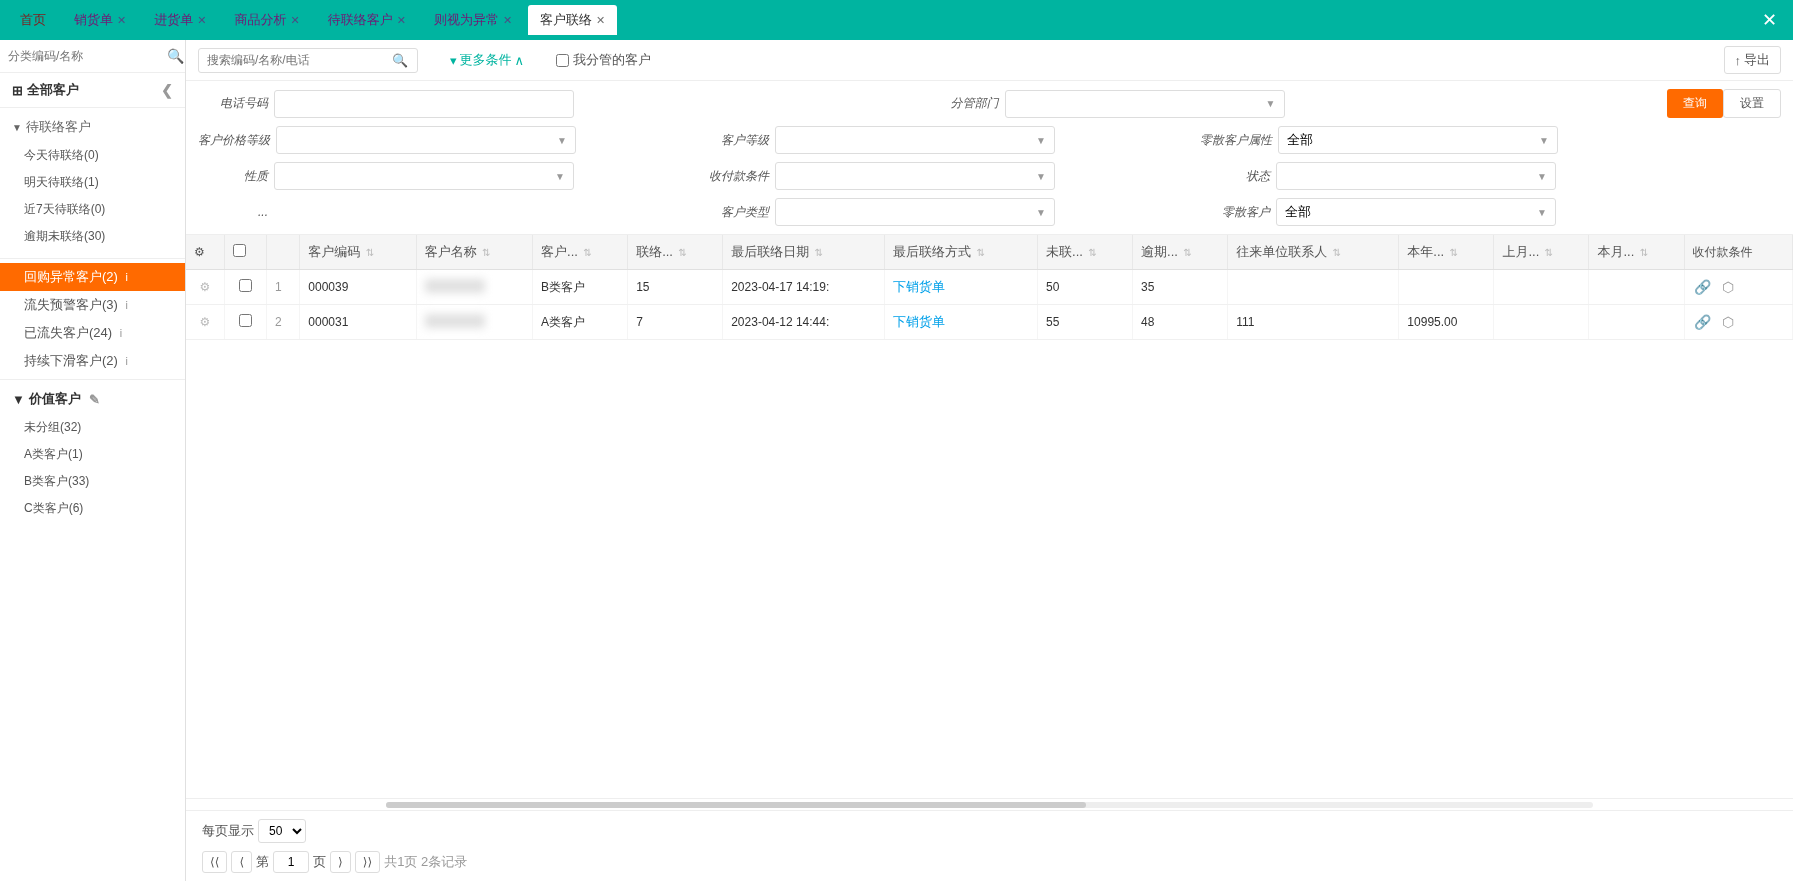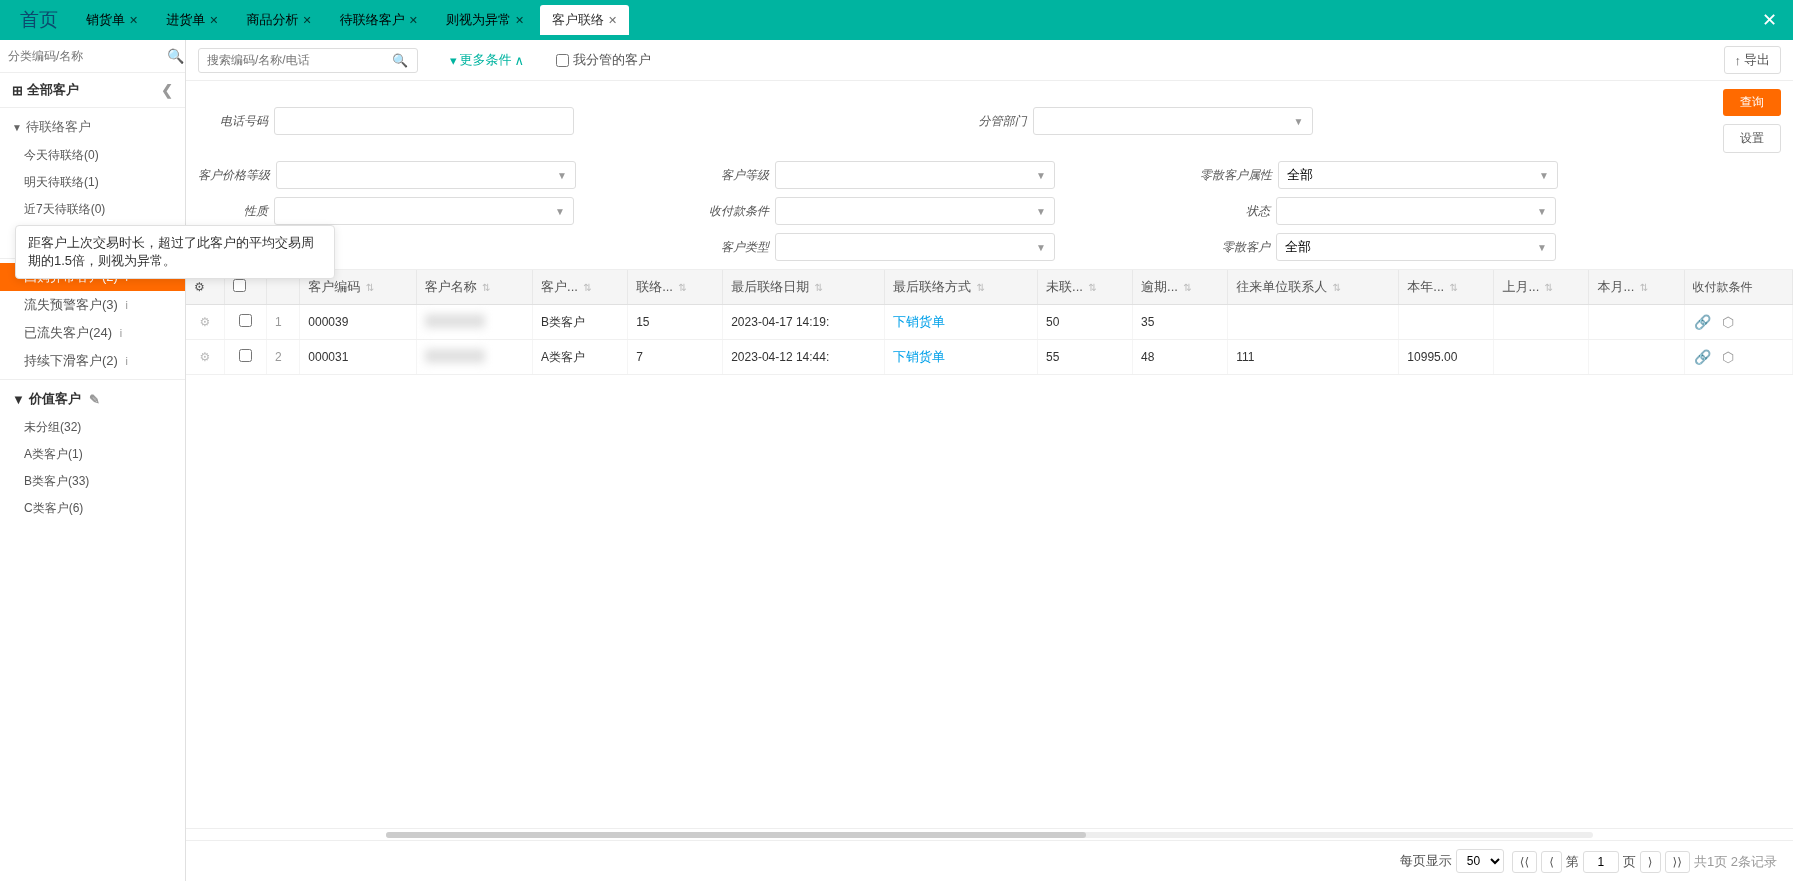--- a/index.html
+++ b/index.html
@@ -3,26 +3,26 @@
   <meta charset="utf-8">
   <style>
     * { box-sizing: border-box; margin: 0; padding: 0; font-family: "Microsoft YaHei", "PingFang SC", sans-serif; font-size: 13px; }
     body { background: #f5f5f5; overflow: hidden; width: 1793px; height: 881px; }
 
     
     .top-nav {
       display: flex; align-items: center; background: #00b4a0; height: 40px; padding: 0 8px; gap: 4px;
     }
     .nav-tab {
-      color: #000000; padding: 6px 12px; cursor: pointer; white-space: nowrap; border-radius: 3px 3px 0 0;
+      color: #701a75; padding: 6px 12px; cursor: pointer; white-space: nowrap; border-radius: 3px 3px 0 0;
       display: flex; align-items: center; gap: 4px; font-size: 13px;
     }
     .nav-tab.active { background: #fff; color: #333; }
     .nav-tab .close-x { font-size: 11px; opacity: 0.7; }
-    .nav-home { color: #0c4a6e; padding: 6px 12px; font-size: 19px; cursor: pointer; }
+    .nav-home { color: #7f1d1d; padding: 6px 12px; font-size: 13px; cursor: pointer; }
     .top-nav-right { margin-left: auto; color: #fff; font-size: 18px; cursor: pointer; padding: 4px 8px; }
 
     
     .main-layout { display: flex; height: calc(881px - 40px); }
 
     
     .sidebar {
       width: 186px; background: #fff; border-right: 1px solid #e0e0e0;
       display: flex; flex-direction: column; flex-shrink: 0; overflow-y: auto;
     }
@@ -101,21 +101,21 @@
       border: 1px solid #ddd; border-radius: 3px; padding: 4px 8px; font-size: 12px;
       outline: none; flex: 1; height: 28px;
     }
     .filter-select {
       border: 1px solid #ddd; border-radius: 3px; padding: 4px 8px; font-size: 12px;
       outline: none; flex: 1; height: 28px; background: #fff; cursor: pointer;
       display: flex; align-items: center; justify-content: space-between;
     }
     .select-arrow { color: #999; font-size: 10px; }
 
-    .filter-buttons { display: flex; flex-direction: column; gap: 8px; margin-left: 8px; }
+    .filter-buttons { display: flex; flex-direction: row; gap: 0; margin-left: 8px; }
     .btn-query {
       background: #ff6a00; color: #fff; border: none; border-radius: 3px;
       padding: 5px 16px; cursor: pointer; font-size: 12px; white-space: nowrap;
     }
     .btn-setting {
       background: #fff; color: #555; border: 1px solid #ddd; border-radius: 3px;
       padding: 5px 16px; cursor: pointer; font-size: 12px; white-space: nowrap;
     }
 
     
@@ -142,21 +142,21 @@
     .scroll-bar-area {
       background: #fff; border-top: 1px solid #eee; height: 12px;
       display: flex; align-items: center; padding: 0 200px;
     }
     .scroll-track { flex: 1; height: 6px; background: #eee; border-radius: 3px; position: relative; }
     .scroll-thumb { width: 700px; height: 6px; background: #ccc; border-radius: 3px; position: absolute; left: 0; }
 
     
     .pagination {
       background: #fff; border-top: 1px solid #eee; padding: 8px 16px;
-      display: flex; align-items: flex-end; justify-content: flex-end; gap: 8px; font-size: 12px; color: #555;
+      display: flex; align-items: flex-start; justify-content: flex-end; gap: 8px; font-size: 12px; color: #555; flex-direction: column;
     }
     .page-size-wrap { display: flex; align-items: center; gap: 4px; }
     .page-size-select {
       border: 1px solid #ddd; border-radius: 3px; padding: 3px 6px; font-size: 12px; background: #fff; cursor: pointer;
     }
     .page-nav-btns { display: flex; align-items: center; gap: 4px; }
     .page-btn { border: 1px solid #ddd; background: #fff; border-radius: 3px; padding: 3px 7px; cursor: pointer; font-size: 12px; color: #555; }
     .page-btn:disabled { opacity: 0.4; }
     .page-num-input { border: 1px solid #ddd; border-radius: 3px; width: 36px; text-align: center; padding: 3px; font-size: 12px; }
     .total-info { color: #999; }
@@ -222,23 +222,20 @@
         <span>待联络客户</span>
       </div>
       <div class="sidebar-item">今天待联络(0)</div>
       <div class="sidebar-item">明天待联络(1)</div>
       <div class="sidebar-item">近7天待联络(0)</div>
       <div class="sidebar-item">逾期未联络(30)</div>
     </div>
 
     <div class="sidebar-divider"></div>
 
-    <div class="tooltip-box">
-      <span>距客户上次交易时长，超过了此客户的平均交易周期的1.5倍，则视为异常。</span>
-    </div>
 
     <div class="sidebar-item active">
       <span>回购异常客户(2)</span>
       <span style="color:#fff;margin-left:4px;font-size:11px;">ℹ</span>
     </div>
     <div class="sidebar-item">
       <span>流失预警客户(3)</span>
       <span style="color:#999;margin-left:4px;font-size:11px;">ℹ</span>
     </div>
     <div class="sidebar-item">

